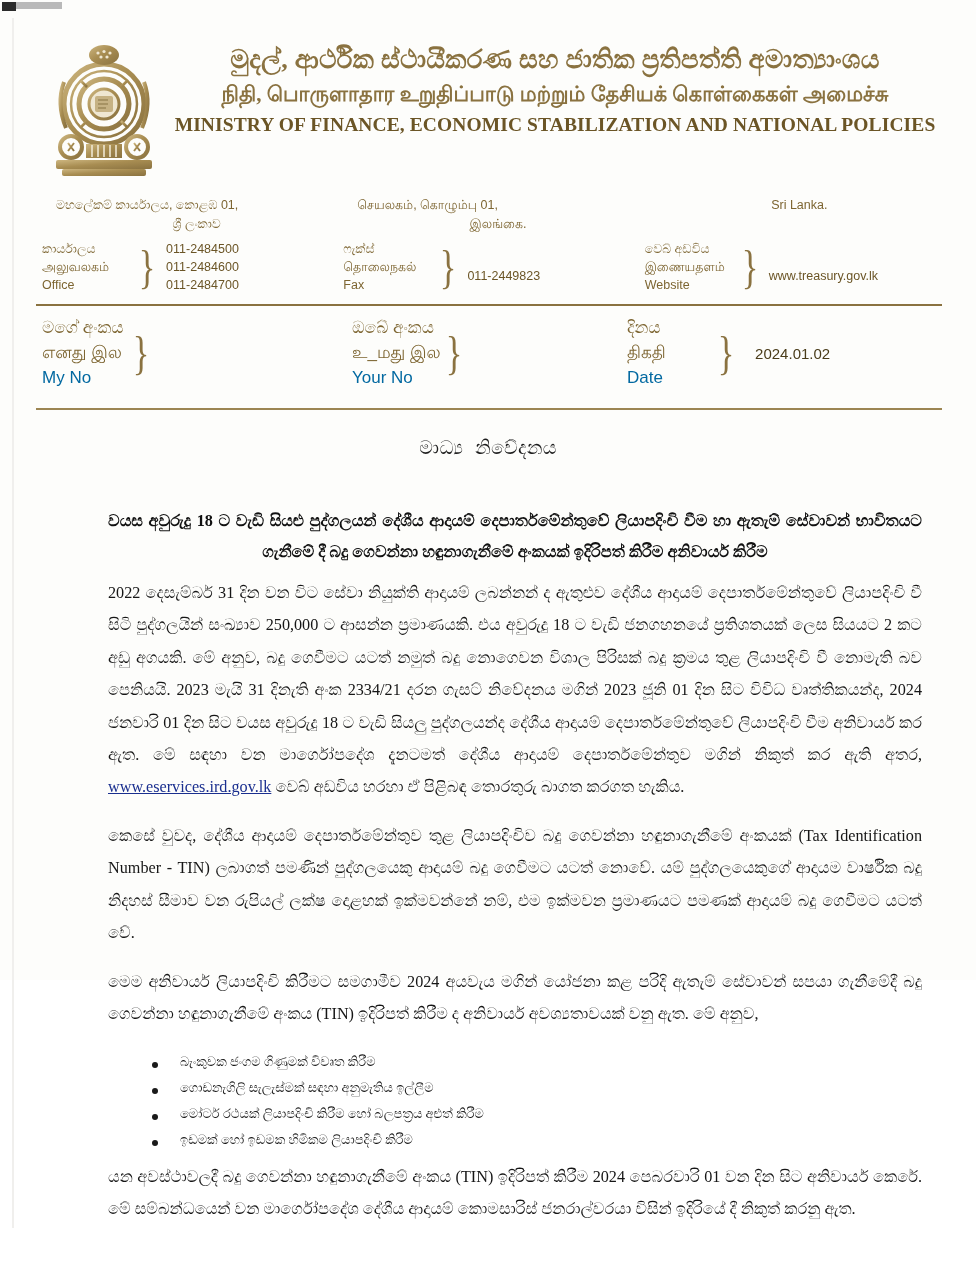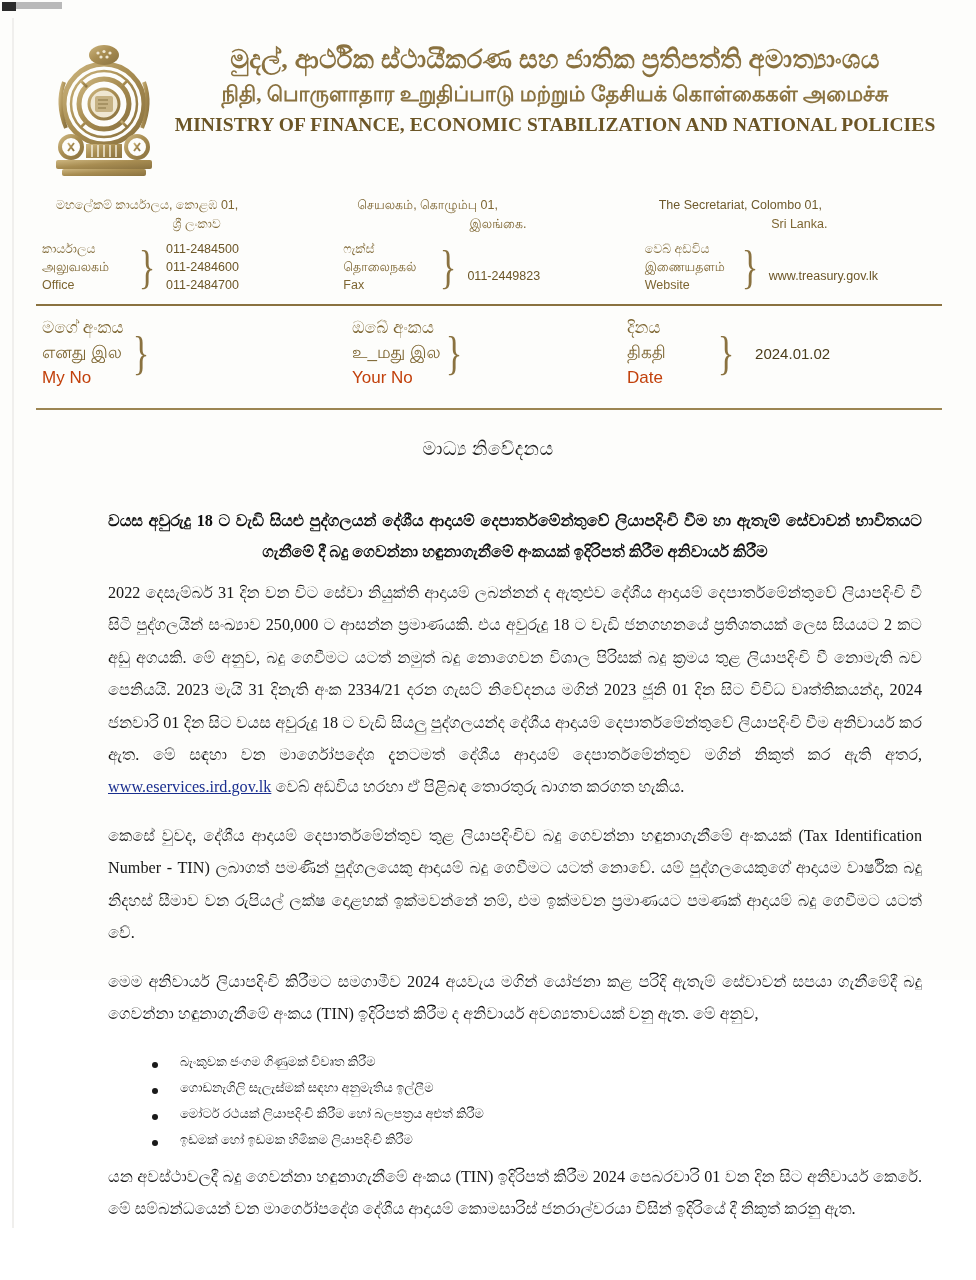--- a/index.html
+++ b/index.html
@@ -155,32 +155,32 @@
   }
   .refcell.sp1 { width: 310px; }
   .refcell.sp2 { width: 275px; }
   .ref-labels {
     font-size: 17px;
     line-height: 1.45;
     color: #7d6531;
     min-width: 86px;
   }
   .ref-labels span { display: block; white-space: nowrap; }
-  .ref-labels .en { color: #c2410c; }
+  .ref-labels .en { color: #0369a1; }
   .ref-value {
     font-size: 15px;
     color: #4a3c1a;
     margin-left: 10px;
     white-space: nowrap;
   }
 
   
   .doc-title {
     text-align: center;
-    font-family: Liberation Serif, serif;
+    font-family: Liberation Mono, monospace;
     font-size: 19px;
     color: #1d1d1d;
     margin: 28px 0 0 0;
     letter-spacing: 0.4px;
   }
   .content {
     padding: 0 54px 0 108px;
   }
   .headline {
     font-family: "Liberation Serif", serif;
@@ -337,21 +337,20 @@
         </div>
         <div class="kv-brace">}</div>
         <div class="kv-values">
           <span style="margin-top:17px">011-2449823</span>
         </div>
       </div>
     </div>
 
     <div class="contact-col c3">
       <div class="addr">
-        <span class="l1">The Secretariat, Colombo 01,</span>
         <span class="l2">Sri Lanka.</span>
       </div>
       <div class="kv">
         <div class="kv-labels">
           <span>වෙබ් අඩවිය</span>
           <span>இணையதளம்</span>
           <span>Website</span>
         </div>
         <div class="kv-brace">}</div>
         <div class="kv-values">

